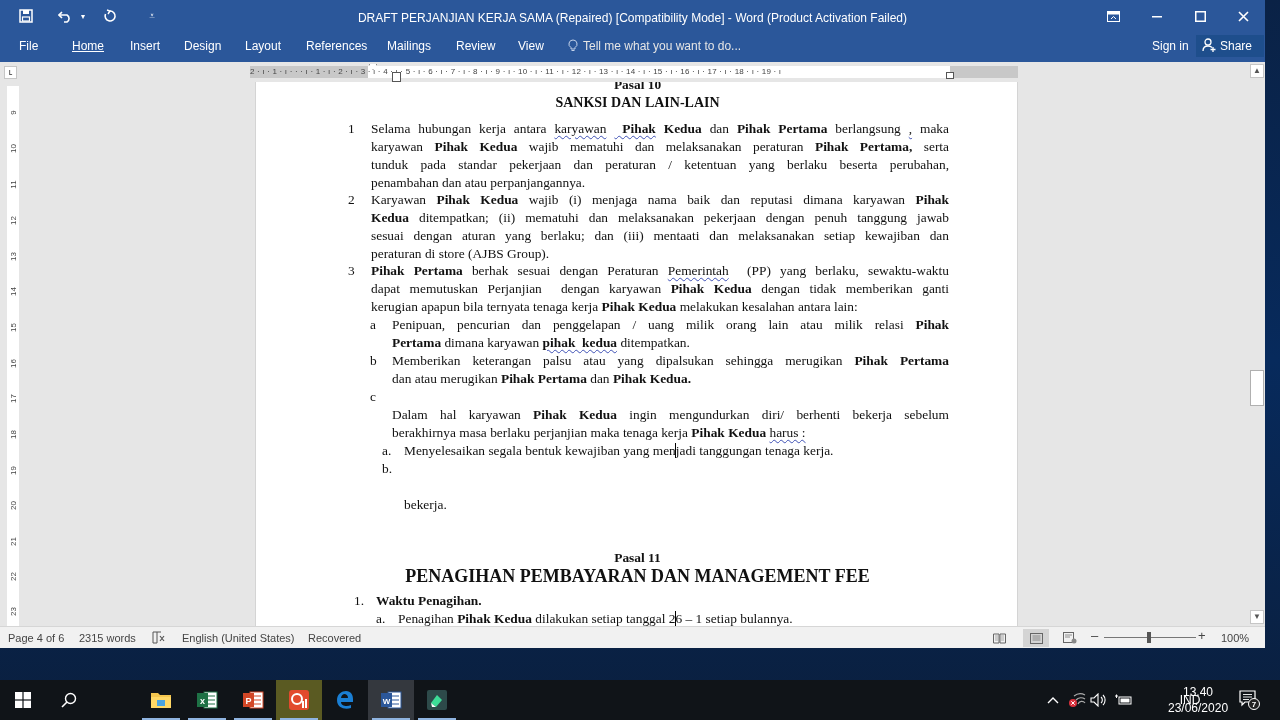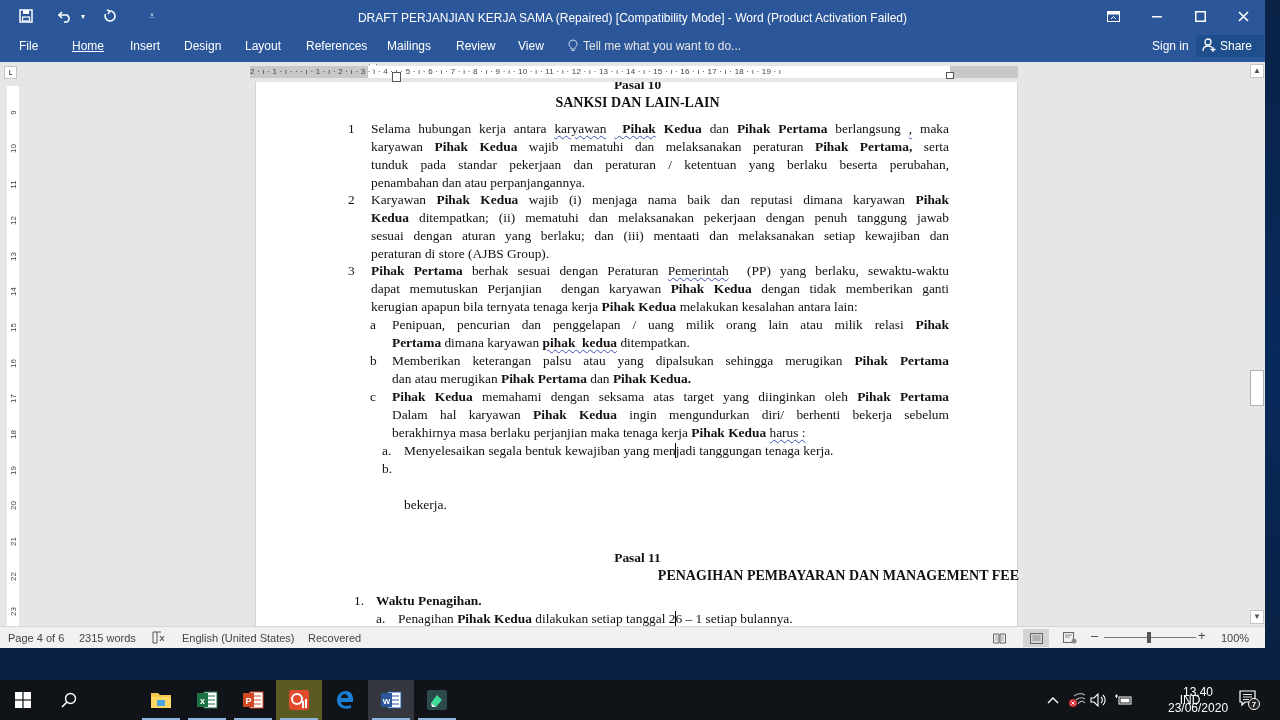--- a/index.html
+++ b/index.html
@@ -196,32 +196,31 @@
 
       <div class="ln" style="left:114px;top:234px;">a</div>
       <div class="ln just" style="left:136px;width:557px;top:234px;">Penipuan, pencurian dan penggelapan / uang milik orang lain atau milik relasi <b>Pihak</b></div>
       <div class="ln" style="left:136px;top:252px;"><b>Pertama</b> dimana karyawan <b class="sq">pihak &nbsp;kedua</b> ditempatkan.</div>
 
       <div class="ln" style="left:114px;top:270px;">b</div>
       <div class="ln just" style="left:136px;width:557px;top:270px;">Memberikan keterangan palsu atau yang dipalsukan sehingga merugikan <b>Pihak Pertama</b></div>
       <div class="ln" style="left:136px;top:288px;">dan atau merugikan <b>Pihak Pertama</b> dan <b>Pihak Kedua.</b></div>
 
       <div class="ln" style="left:114px;top:306px;">c</div>
-      <div class="ln just" style="left:136px;width:557px;top:306px;"><b>Pihak Kedua</b> memahami dengan seksama atas target yang diinginkan oleh <b>Pihak Pertama</b></div>
       <div class="ln just" style="left:136px;width:557px;top:324px;">Dalam hal karyawan <b>Pihak Kedua</b> ingin mengundurkan diri/ berhenti bekerja sebelum</div>
       <div class="ln" style="left:136px;top:342px;">berakhirnya masa berlaku perjanjian maka tenaga kerja <b>Pihak Kedua</b> <span class="sq">harus :</span></div>
 
       <div class="ln" style="left:126px;top:360px;">a.</div>
       <div class="ln" style="left:148px;top:360px;">Menyelesaikan segala bentuk kewajiban yang men<span class="cursor"></span>jadi tanggungan tenaga kerja.</div>
 
       <div class="ln" style="left:126px;top:378px;">b.</div>
       <div class="ln" style="left:148px;top:414px;">bekerja.</div>
 
       <div class="ln center" style="left:0;width:763px;top:467px;font-weight:bold;">Pasal 11</div>
-      <div class="ln center" style="left:0;width:763px;top:485px;font-weight:bold;font-size:14px;text-align:right;">PENAGIHAN PEMBAYARAN DAN MANAGEMENT FEE</div>
+      <div class="ln center" style="left:0;width:763px;top:485px;font-weight:bold;font-size:18px;">PENAGIHAN PEMBAYARAN DAN MANAGEMENT FEE</div>
 
       <div class="ln" style="left:98px;top:510px;">1.</div>
       <div class="ln" style="left:120px;top:510px;font-weight:bold;">Waktu Penagihan.</div>
       <div class="ln" style="left:120px;top:528px;">a.</div>
       <div class="ln" style="left:142px;top:528px;">Penagihan <b>Pihak Kedua</b> dilakukan setiap tanggal 2<span class="cursor"></span>6 – 1 setiap bulannya.</div>
     </div>
   </div>
 
   <div class="vscroll">
     <div class="up">▲</div>

